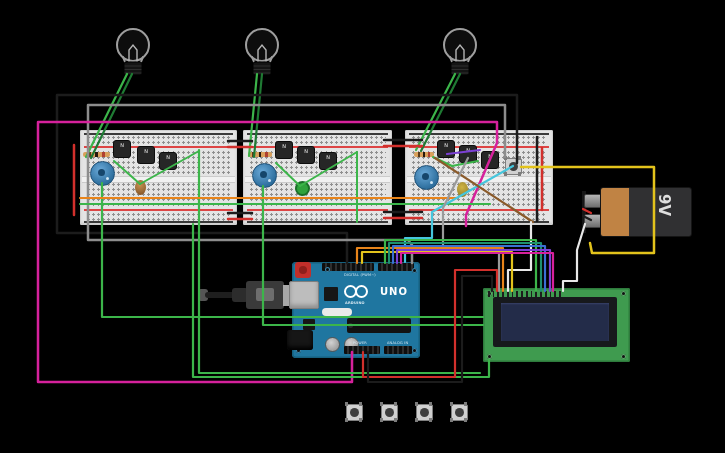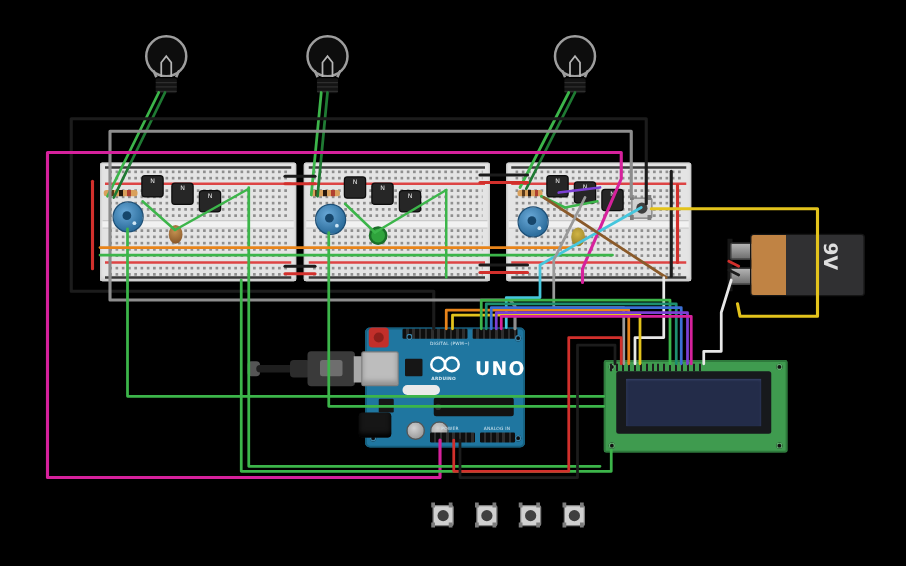--- a/index.html
+++ b/index.html
@@ -38,21 +38,21 @@
   .pushbtn{position:absolute;width:15px;height:15px;background:#d0d0d0;border:1px solid #7e7e7e;border-radius:2px;}
   .pushbtn i{position:absolute;left:3px;top:3px;width:9px;height:9px;border-radius:50%;background:#3f3f3f;}
   .pushbtn::before{content:"";position:absolute;left:-2px;top:-3px;width:3px;height:4px;background:#7c7c7c;
                    box-shadow:14px 0 #7c7c7c,0 16px #7c7c7c,14px 16px #7c7c7c;}
   
   .arduino{position:absolute;left:292px;top:262px;width:128px;height:96px;background:#1f76a0;
            border-radius:4px;box-shadow:inset 0 0 0 1.5px #16607f;}
   .hdr{position:absolute;height:8px;background:repeating-linear-gradient(90deg,#0e0e0e 0 3px,#2e2e2e 3px 5px);border-radius:1px;}
   .tinylabel{position:absolute;color:#d6e8f2;font-size:3.5px;letter-spacing:.2px;white-space:nowrap;}
   .logo-c{position:absolute;width:9px;height:9px;border:2.5px solid #fff;border-radius:50%;}
-  .uno{position:absolute;color:#fff;font-size:15px;font-weight:bold;letter-spacing:1px;}
+  .uno{position:absolute;color:#fff;font-size:10px;font-weight:bold;letter-spacing:1px;}
   .hole{position:absolute;width:5px;height:5px;border-radius:50%;background:#0d0d0d;box-shadow:inset 0 0 0 1px #3c87ad;}
   .silvercap{position:absolute;width:13px;height:13px;border-radius:50%;
              background:radial-gradient(circle at 40% 35%,#d2d2d2,#8a8a8a);border:1px solid #555;}
   
   .lcd{position:absolute;left:483px;top:288px;width:147px;height:74px;background:#3f9b4f;
        border-radius:2px;box-shadow:inset 0 0 0 1.5px #2e7a3c;}
   .lcd .pins{position:absolute;left:5px;top:3px;width:73px;height:6px;
              background:repeating-linear-gradient(90deg,#1d1d1d 0 1.6px,rgba(0,0,0,0) 1.6px 4.75px);}
   .lcd .bezel{position:absolute;left:10px;top:9px;width:124px;height:50px;background:#17191c;border-radius:2px;}
   .lcd .screen{position:absolute;left:18px;top:15px;width:108px;height:38px;background:#232c49;

